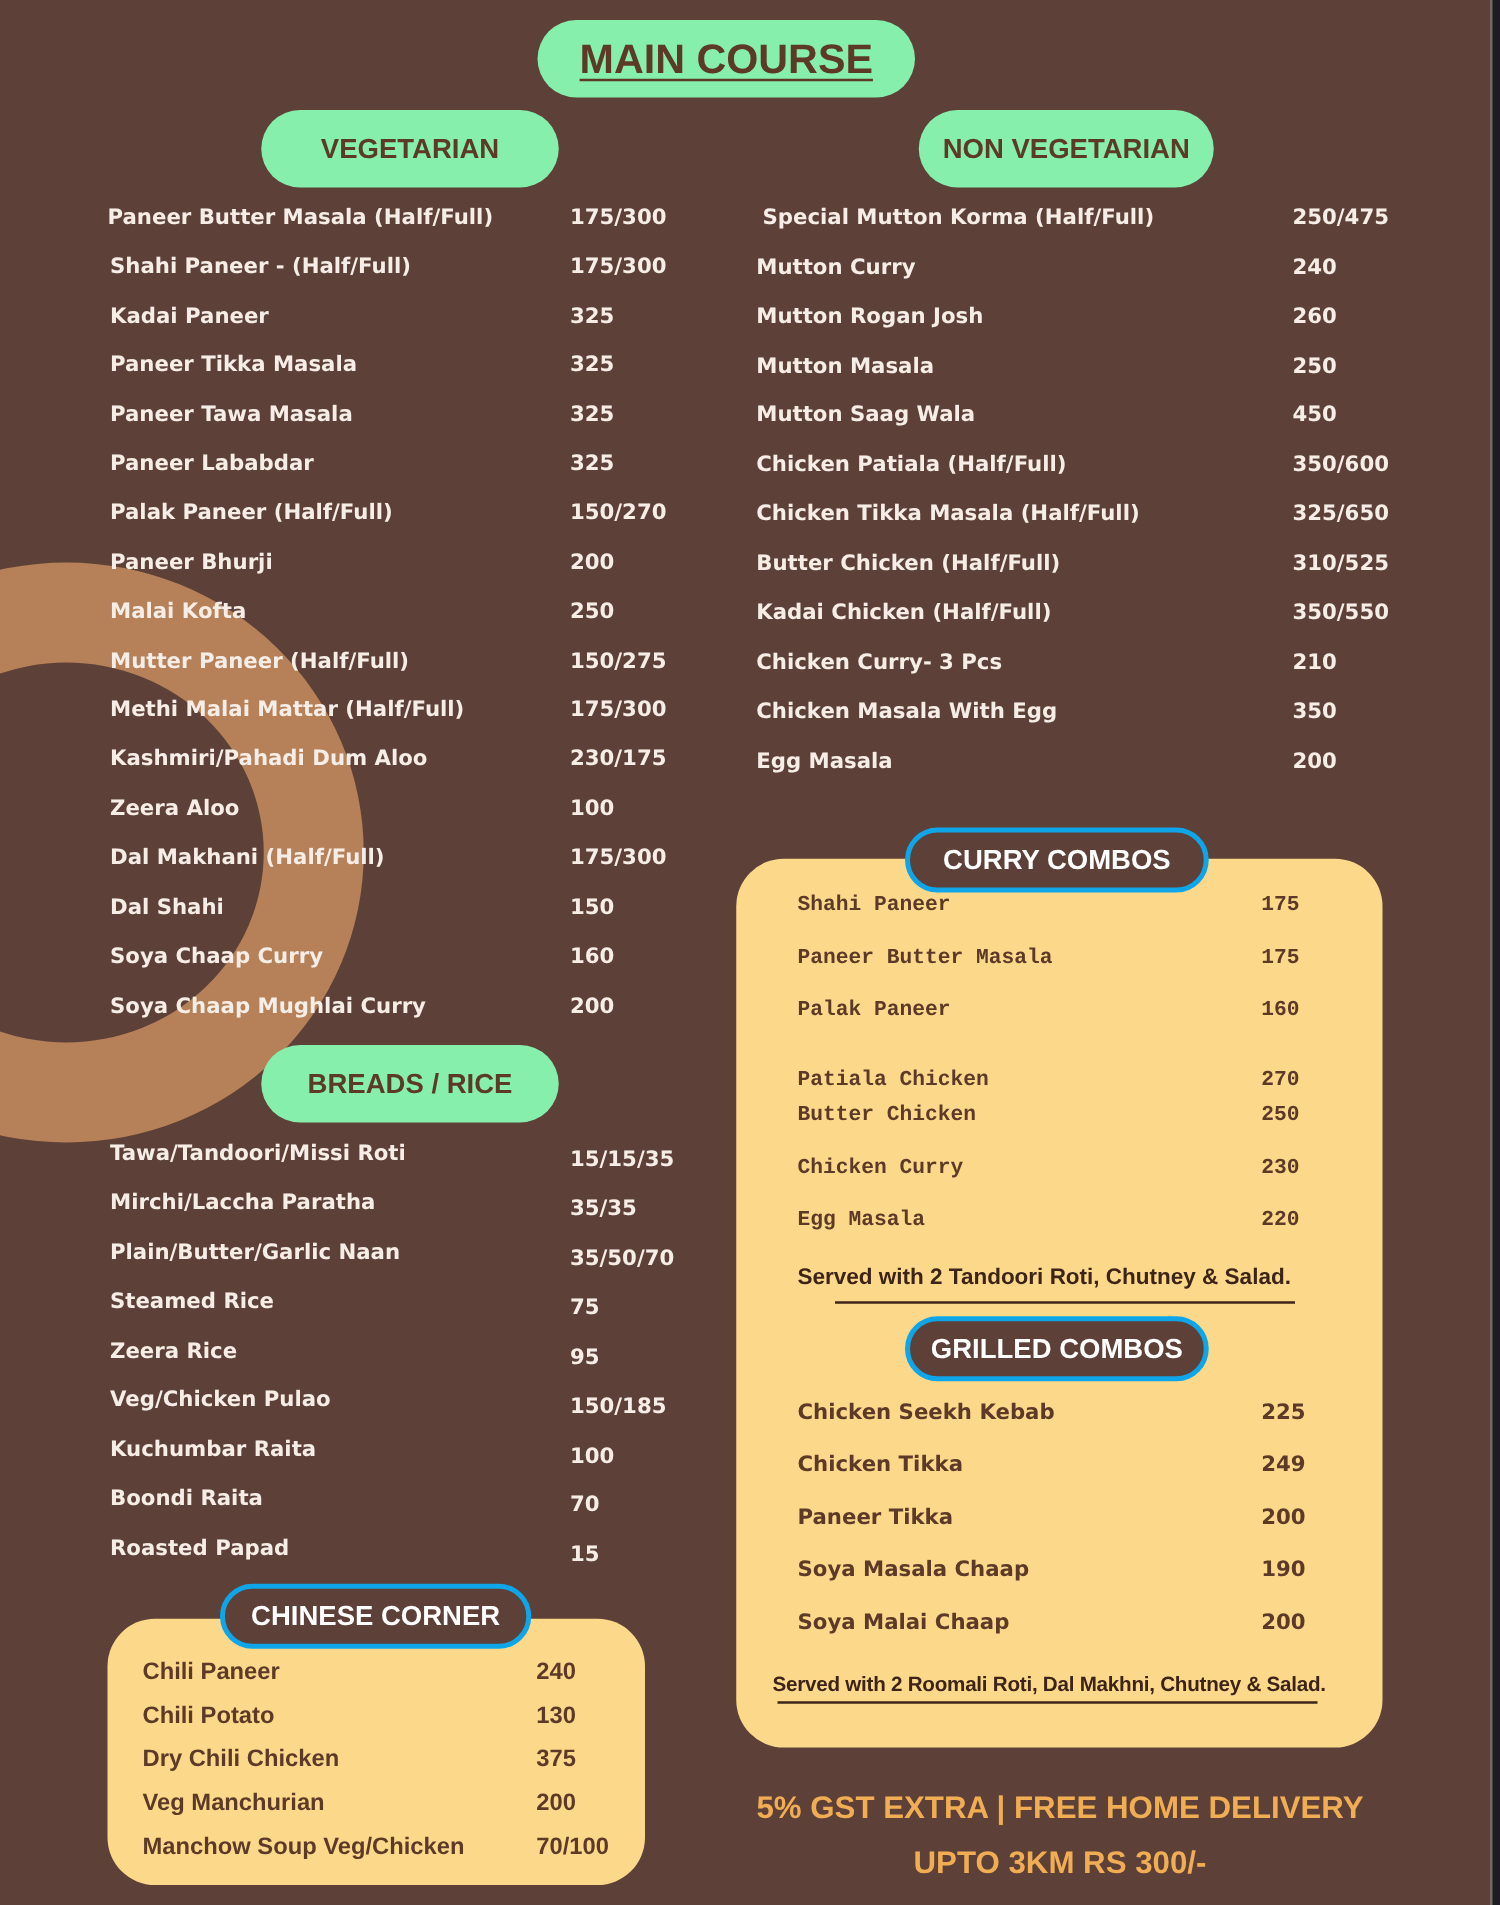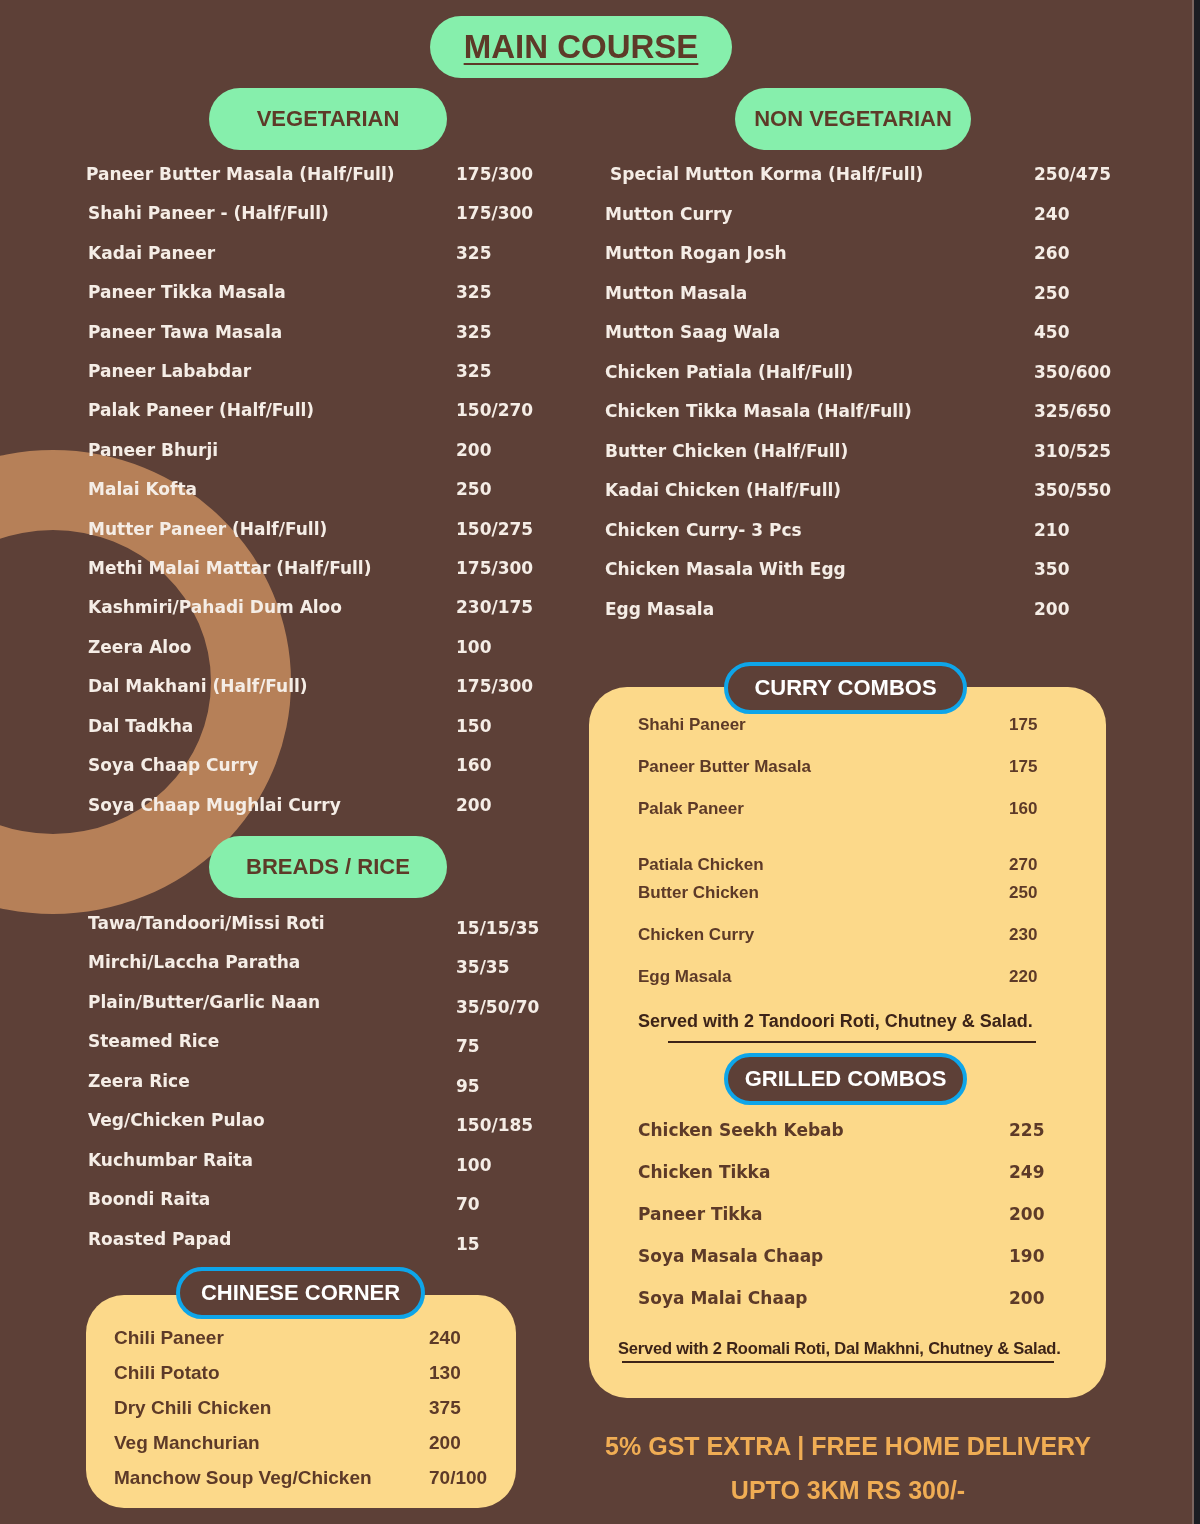--- a/index.html
+++ b/index.html
@@ -59,21 +59,21 @@
     position: absolute; background: #fcd98a; border-radius: 38px; z-index: 1;
   }
   .card.chinese { left: 86px; top: 1295px; width: 430px; height: 213px; }
   .card.combos { left: 589px; top: 687px; width: 517px; height: 711px; }
   .card-list { position: absolute; z-index: 2; }
   .card-list .row { color: #5d3a28; font-family: "Liberation Sans", sans-serif; font-size: 19px; }
   .chinese-list { left: 114px; top: 1327px; }
   .chinese-list .price { left: 315px; }
   .curry-list { left: 638px; top: 715px; }
   .curry-list .price { left: 371px; }
-  .curry-list .row { font-family: Liberation Sans, sans-serif; font-size: 17px; }
+  .curry-list .row { font-family: Liberation Mono, monospace; font-size: 17px; }
   .grilled-list { left: 638px; top: 1120px; }
   .grilled-list .price { left: 371px; }
   .grilled-list .row { font-family: "DejaVu Sans", sans-serif; font-size: 17px; }
 
   .note {
     position: absolute; z-index: 2; color: #3d2418; font-weight: bold; white-space: nowrap;
   }
   .note.curry { left: 638px; top: 1011px; font-size: 18px; font-family: "Liberation Sans", sans-serif; }
   .rule { position: absolute; z-index: 2; height: 2px; background: #3d2418; }
   .rule.curry { left: 668px; top: 1041px; width: 368px; }
@@ -156,21 +156,21 @@
     </div>
   <div class="row" style="top:473px">
       <span class="name">Zeera Aloo</span>
       <span class="price">100</span>
     </div>
   <div class="row" style="top:512px">
       <span class="name">Dal Makhani (Half/Full)</span>
       <span class="price">175/300</span>
     </div>
   <div class="row" style="top:552px">
-      <span class="name">Dal Tadkha</span>
+      <span class="name">Dal Shahi</span>
       <span class="price">150</span>
     </div>
   <div class="row" style="top:591px">
       <span class="name">Soya Chaap Curry</span>
       <span class="price">160</span>
     </div>
   <div class="row" style="top:631px">
       <span class="name">Soya Chaap Mughlai Curry</span>
       <span class="price">200</span>
     </div>

